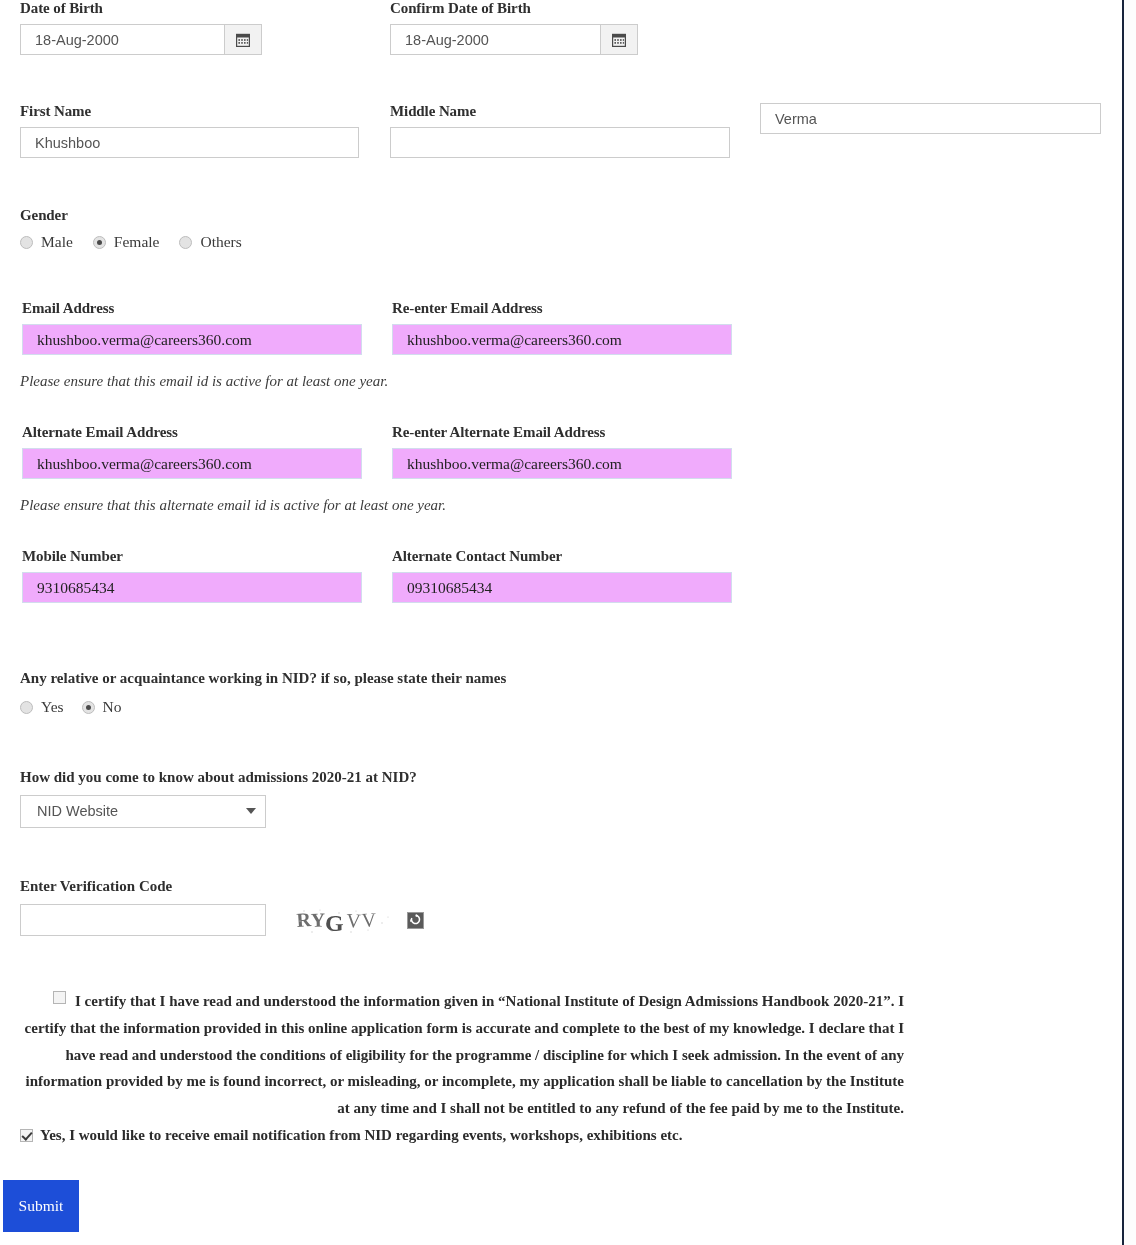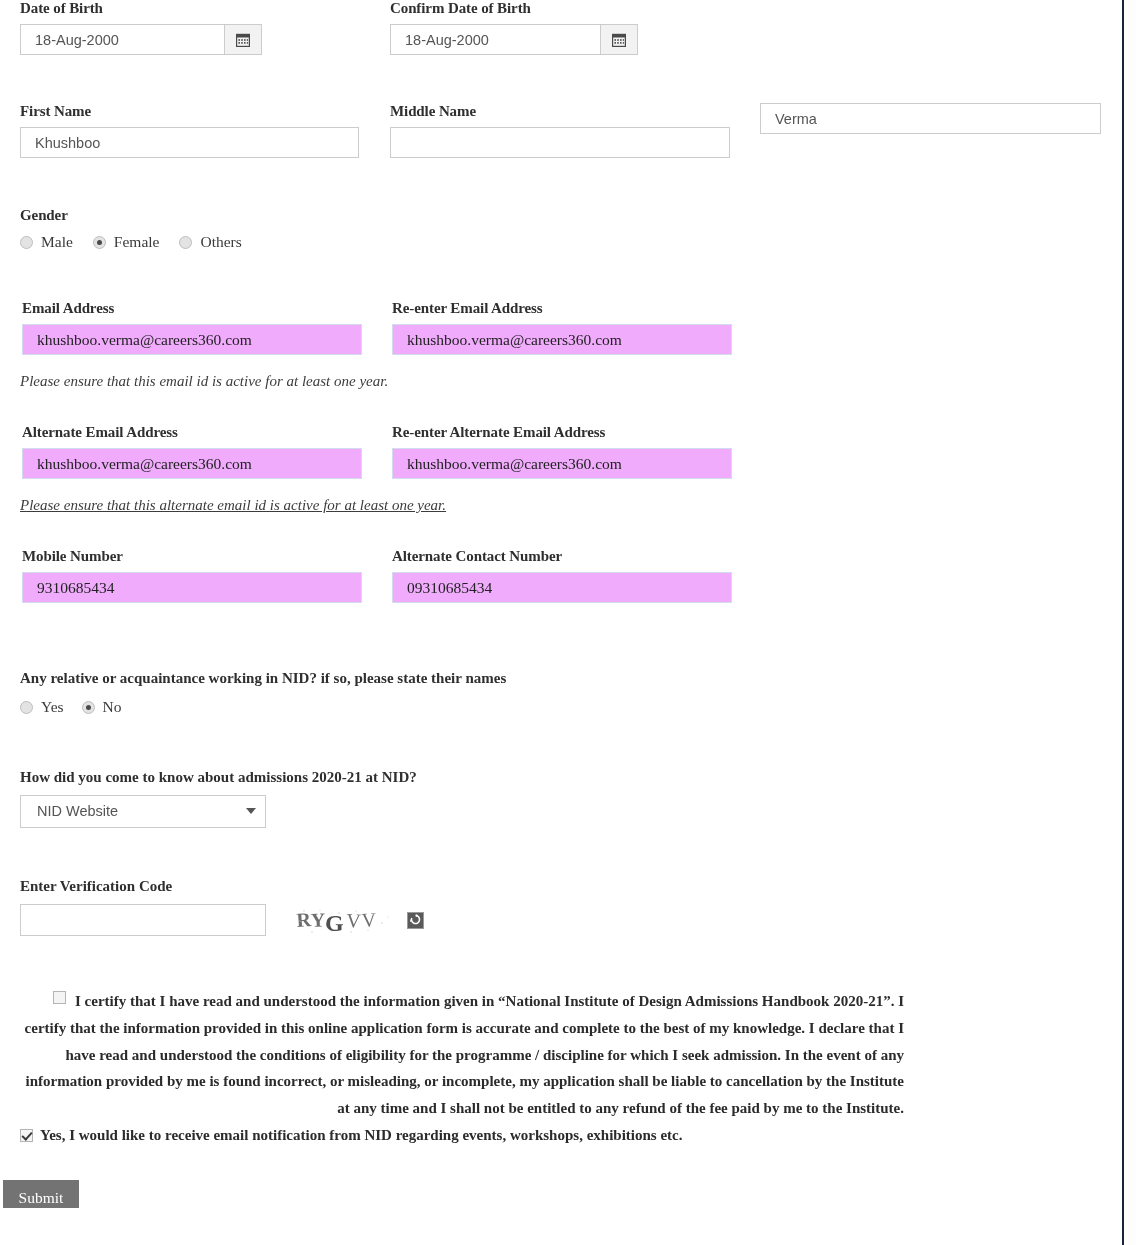--- a/index.html
+++ b/index.html
@@ -215,22 +215,22 @@
     font-family: "Liberation Serif", "DejaVu Serif", serif;
     font-weight: bold;
     font-size: 15px;
     color: #2b2b2b;
     display: flex;
     align-items: center;
   }
   .optin .cb { margin-right: 7px; }
 
   .submit-btn {
-    width: 76px; height: 28px;
-    background: #737373;
+    width: 76px; height: 52px;
+    background: #1d4ed8;
     color: #ffffff;
     border: none;
     font-family: "Liberation Serif", "DejaVu Serif", serif;
     font-size: 15.5px;
     cursor: pointer;
     padding: 0;
     line-height: 36px;
     text-align: center;
   }
 </style>
@@ -337,21 +337,21 @@
     <div class="row" style="left:22px; top:424px;">
       <label class="fld-label">Alternate Email Address</label>
       <input class="txt-input autofill" style="width: 340px;" value="khushboo.verma@careers360.com">
     </div>
 
     <div class="row" style="left:392px; top:424px;">
       <label class="fld-label">Re-enter Alternate Email Address</label>
       <input class="txt-input autofill" style="width: 340px;" value="khushboo.verma@careers360.com">
     </div>
 
-    <div class="row note" style="left:20px; top:497px;text-decoration:underline;">Please ensure that this alternate email id is active for at least one year.</div>
+    <div class="row note" style="left:20px; top:497px;">Please ensure that this alternate email id is active for at least one year.</div>
 
     <div class="row" style="left:22px; top:548px;">
       <label class="fld-label">Mobile Number</label>
       <input class="txt-input autofill" style="width: 340px;" value="9310685434">
     </div>
 
     <div class="row" style="left:392px; top:548px;">
       <label class="fld-label">Alternate Contact Number</label>
       <input class="txt-input autofill" style="width: 340px;" value="09310685434">
     </div>

